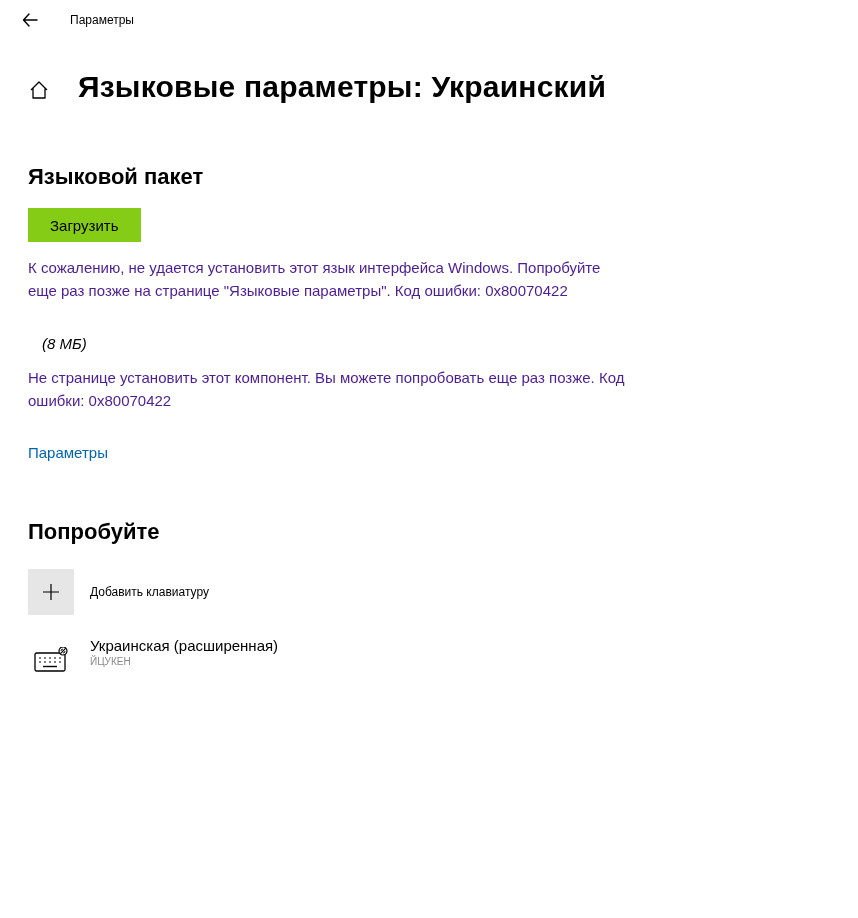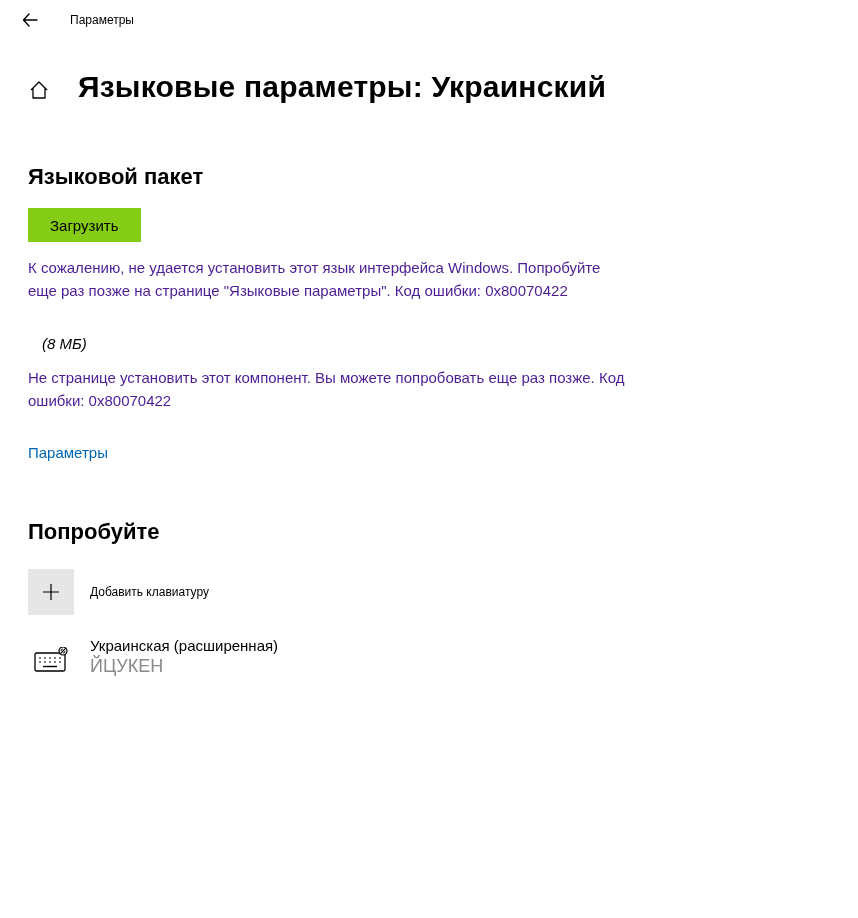--- a/index.html
+++ b/index.html
@@ -121,21 +121,21 @@
   }
   .kb-text {
     display: flex;
     flex-direction: column;
   }
   .kb-name {
     font-size: 15px;
     color: #000;
   }
   .kb-layout {
-    font-size: 18px;
+    font-size: 10px;
     color: #8a8a8a;
     margin-top: 2px;
   }
   .section-spacer { height: 10px; }
 </style>
 </head>
 <body>
 
 <div class="titlebar">
   <div class="back-arrow">

